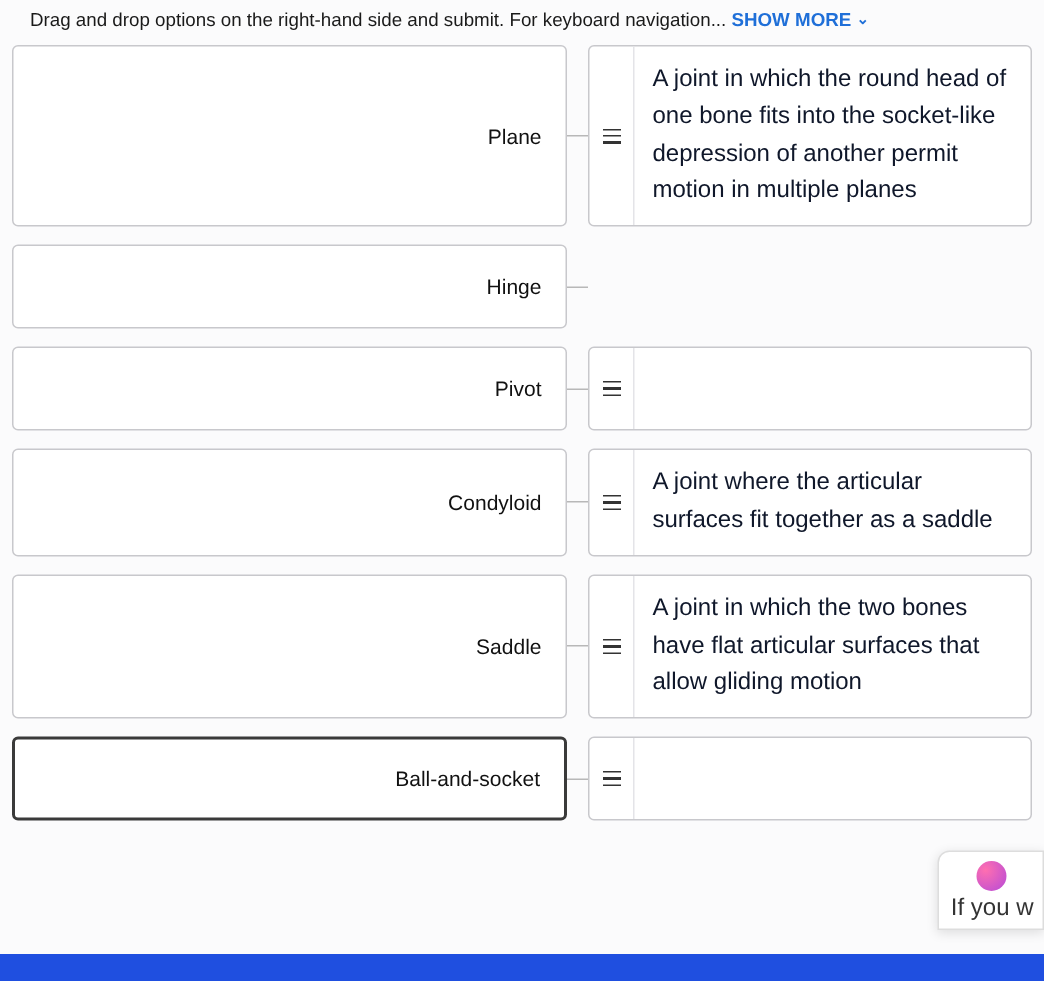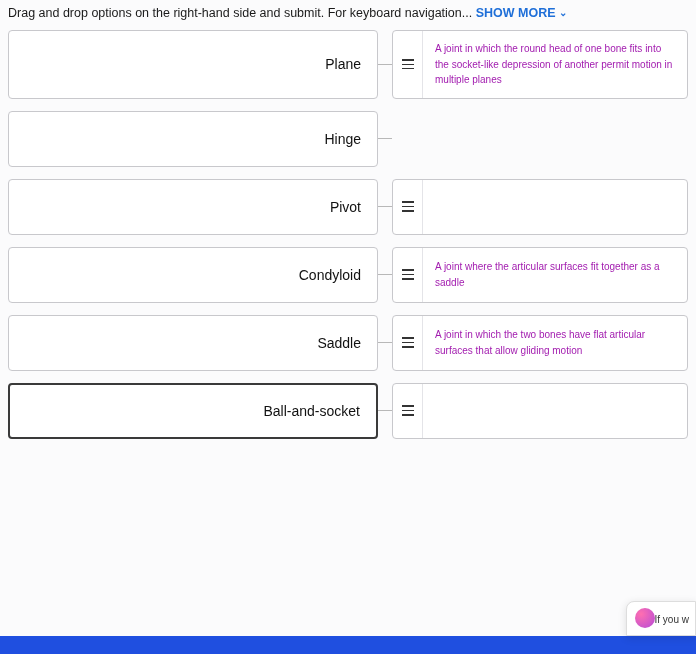--- a/index.html
+++ b/index.html
@@ -6,21 +6,21 @@
     body {
       font-family: Arial, Helvetica, sans-serif;
       background: #fbfbfc;
       color: #202020;
       width: 696px;
       height: 654px;
       overflow: hidden;
       position: relative;
     }
     .instructions {
-      padding: 6px 8px 10px 8px;
+      padding: 6px 8px 10px 20px;
       font-size: 12.5px;
       color: #1a1a1a;
     }
     .show-more {
       color: #1f6fd8;
       font-weight: 600;
       cursor: pointer;
     }
     .chev {
       display: inline-block;
@@ -87,47 +87,47 @@
     }
     .grip span {
       display: block;
       width: 12px;
       height: 1.4px;
       background: #333;
     }
     .def-text {
       flex: 1;
       padding: 10px 12px;
-      font-size: 10px;
+      font-size: 16px;
       line-height: 1.55;
-      color: #a21caf;
+      color: #0f172a;
       display: flex;
       align-items: center;
     }
     .bottom-bar {
       position: absolute;
       left: 0;
       right: 0;
       bottom: 0;
       height: 18px;
       background: #1f4fe0;
     }
     .help-bubble {
       position: absolute;
       right: 0;
-      bottom: 18px;
+      bottom: 34px;
       background: #fff;
       border: 1px solid #ddd;
       border-radius: 8px 0 0 0;
       box-shadow: 0 2px 8px rgba(0,0,0,0.12);
       padding: 6px 6px 4px 8px;
-      font-size: 10px;
+      font-size: 16px;
       color: #333;
       display: flex;
-      flex-direction: row;
+      flex-direction: column;
       align-items: center;
     }
     .help-icon {
       width: 20px;
       height: 20px;
       border-radius: 50%;
       background: radial-gradient(circle at 30% 30%, #ff6fb0, #b64ad8);
       margin-bottom: 3px;
     }
   </style>

